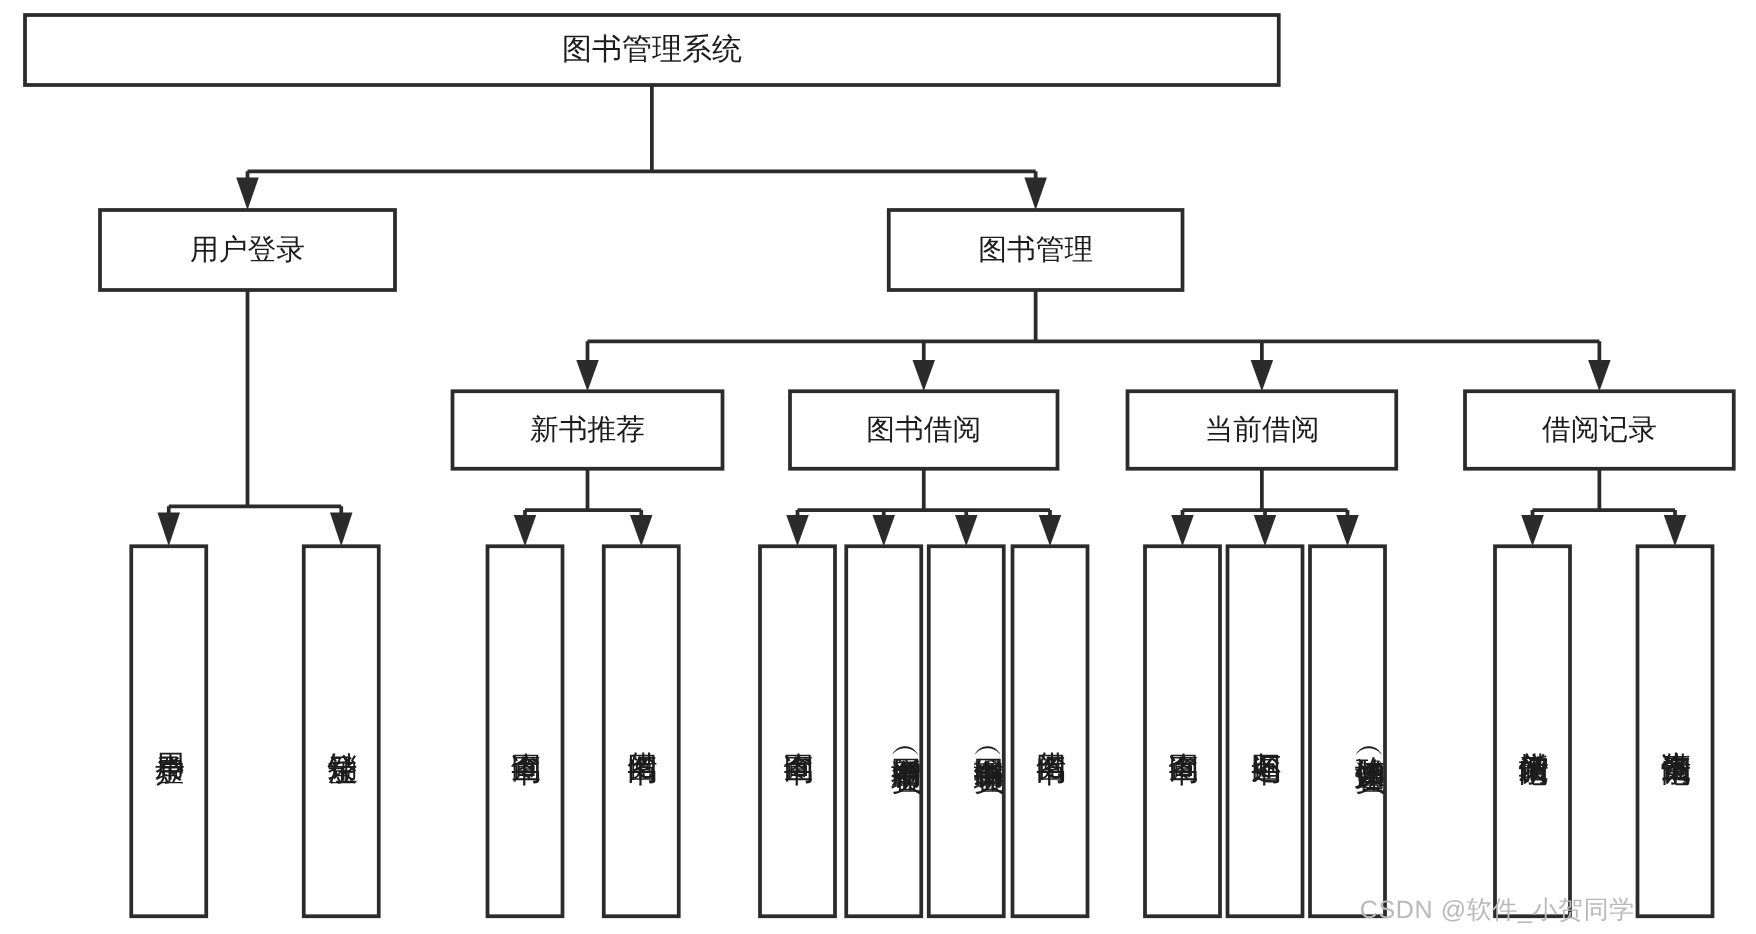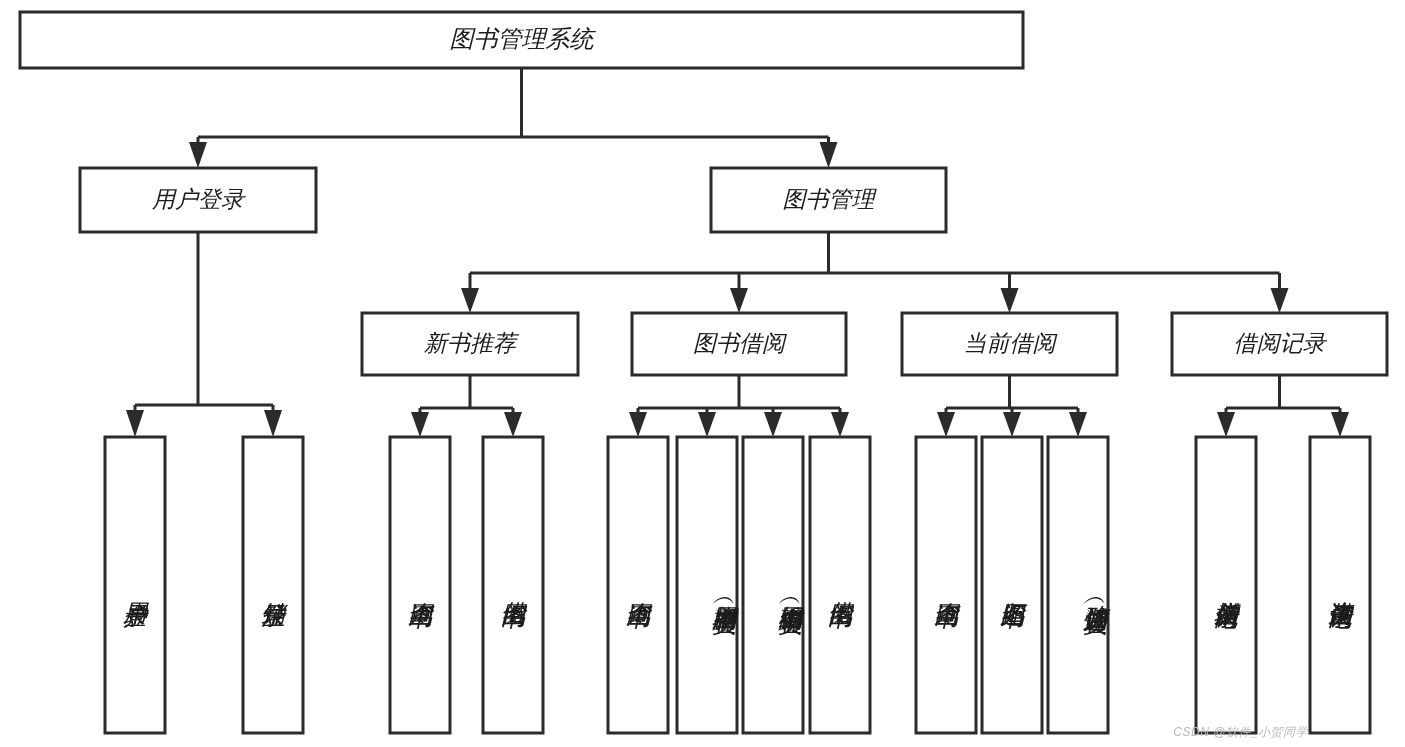--- a/index.html
+++ b/index.html
@@ -12,21 +12,20 @@
     height: 747px;
     font-family: "Liberation Sans", "DejaVu Sans", sans-serif;
     overflow: hidden;
     position: relative;
   }
   #diagram-root {
     position: relative;
     width: 1318px;
     height: 747px;
     background: #ffffff;
-    font-style: italic;
   }
   svg.diagram-canvas {
     position: absolute;
     left: 0;
     top: 0;
     width: 1405px;
     height: 747px;
   }
   .node-box {
     fill: #ffffff;
@@ -69,21 +68,21 @@
     align-items: center;
     justify-content: center;
     white-space: nowrap;
     pointer-events: none;
   }
   .watermark {
     position: absolute;
     right: 10px;
     bottom: 6px;
     font-family: "Liberation Sans", "DejaVu Sans", sans-serif;
-    font-size: 12px;
+    font-size: 20px;
     color: #b9b9b9;
     letter-spacing: 0.5px;
     white-space: nowrap;
   }
 </style>
 </head>
 <body>
 
 <div id="diagram-root">
 

